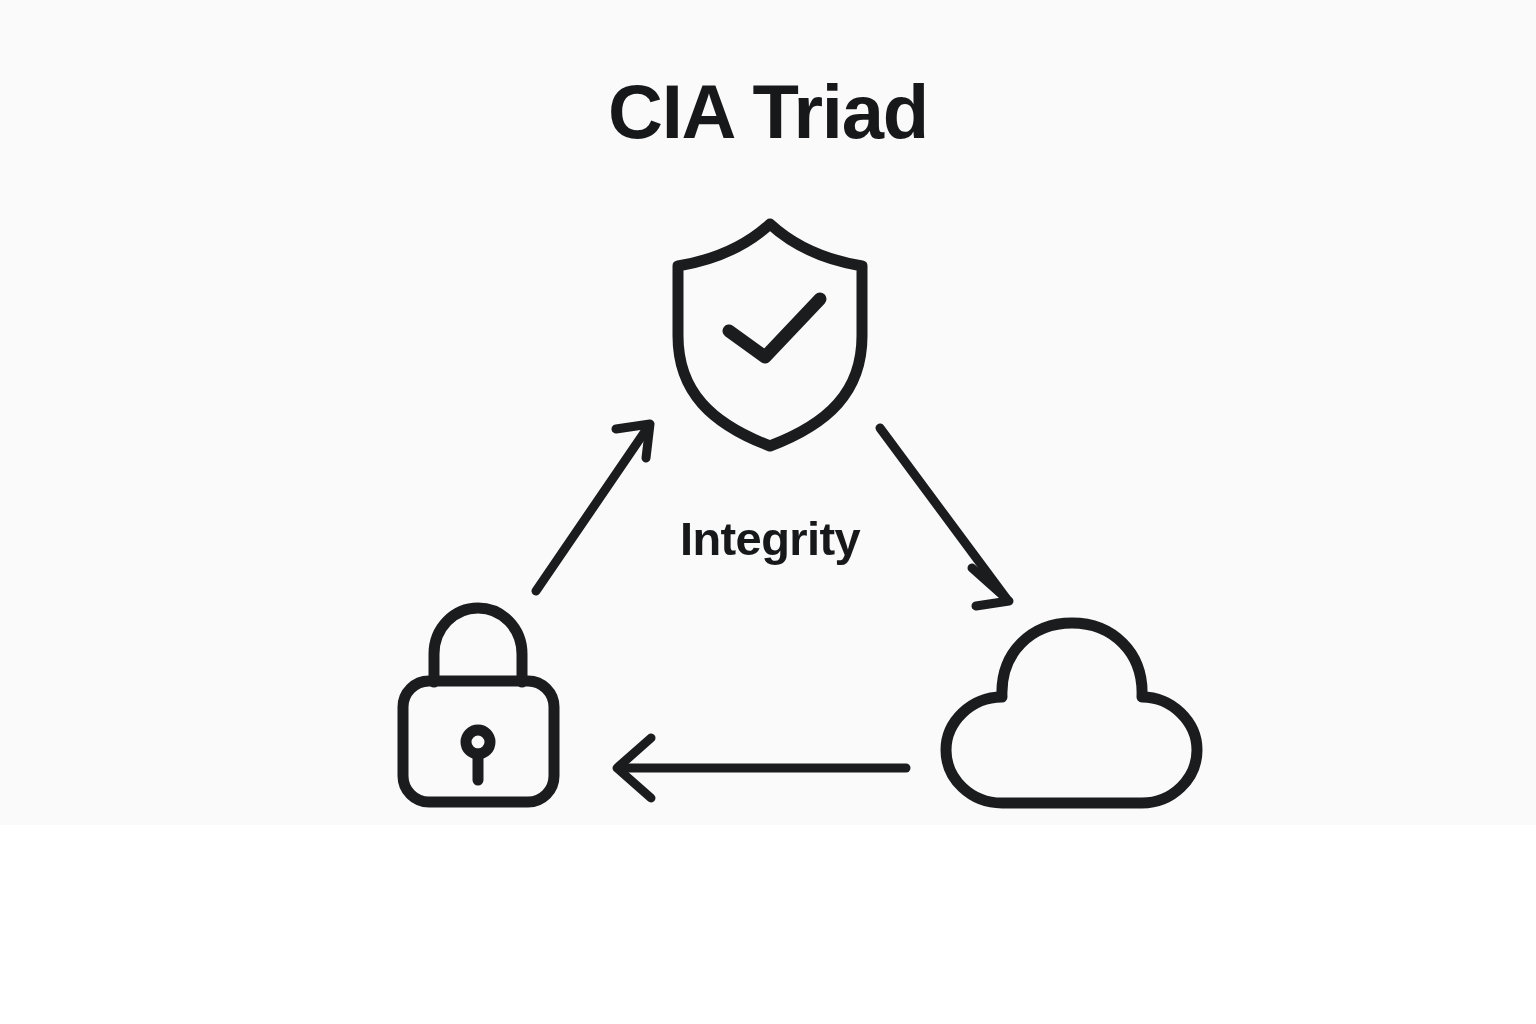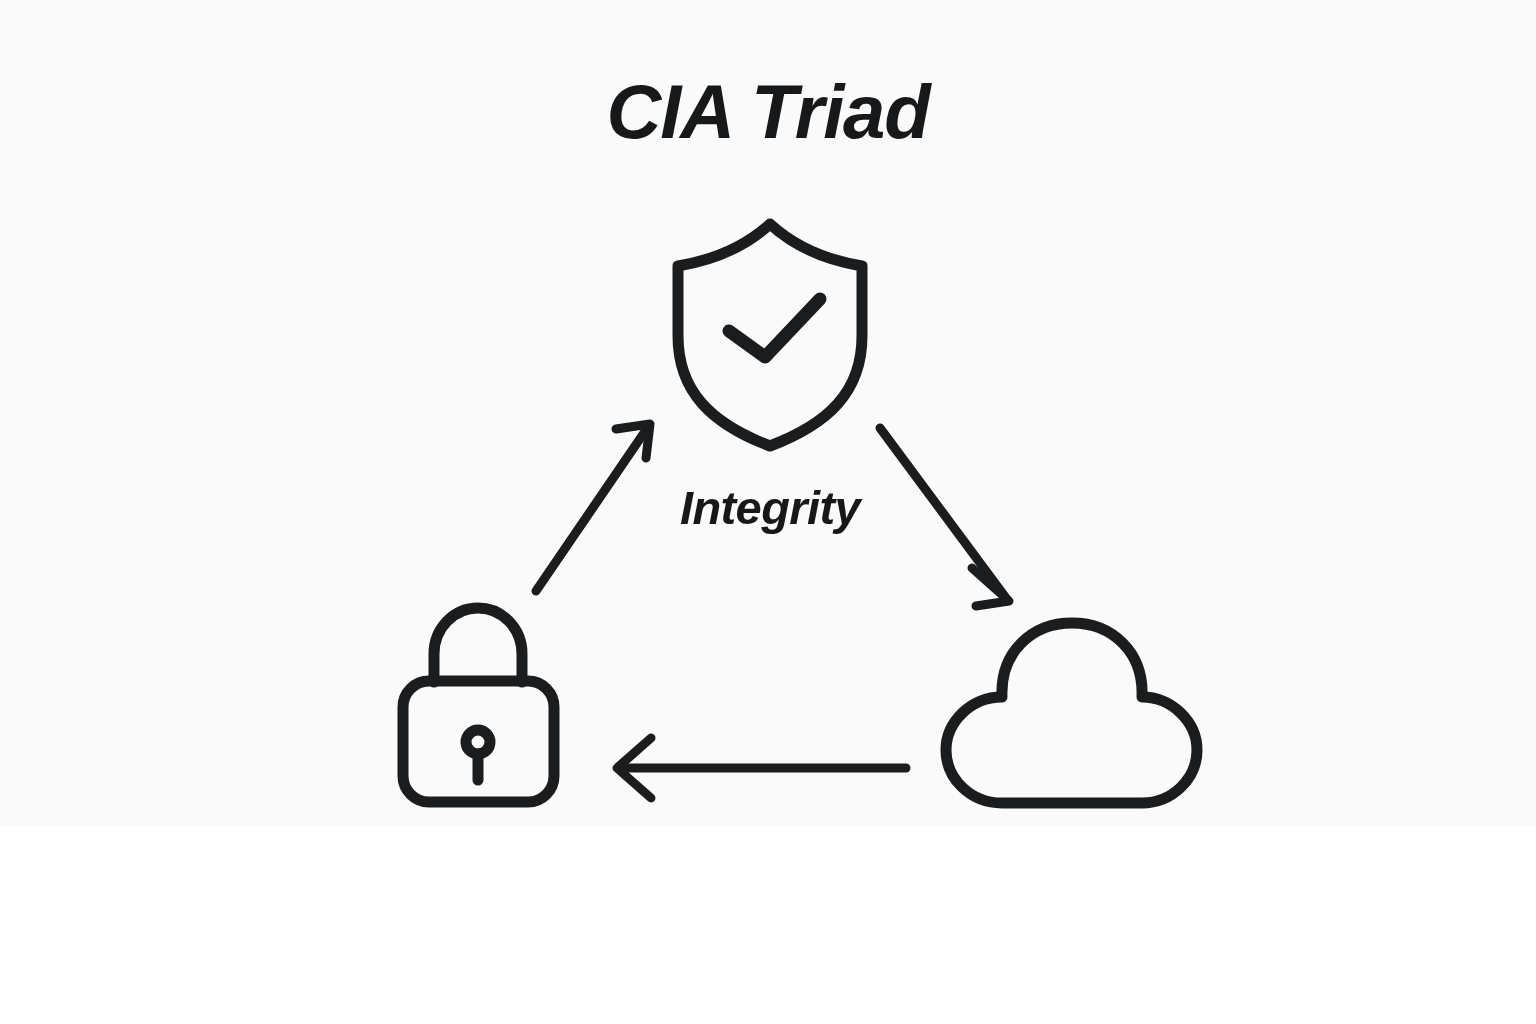--- a/index.html
+++ b/index.html
@@ -10,21 +10,20 @@
   }
   body {
     font-family: "Liberation Sans", sans-serif;
   }
   #canvas {
     position: relative;
     width: 1536px;
     height: 825px;
     background: #fafafa;
     overflow: hidden;
-    font-style: italic;
   }
   #diagram-svg {
     position: absolute;
     left: 0;
     top: 0;
     width: 1536px;
     height: 1024px;
     display: block;
   }
   .diagram-title {
@@ -42,20 +41,21 @@
     white-space: nowrap;
   }
   .node-label {
     position: absolute;
     font-family: "Liberation Sans", sans-serif;
     font-weight: bold;
     color: #16181a;
     white-space: nowrap;
     line-height: 1;
     text-align: center;
+    margin-top: 31px;
   }
   .label-integrity {
     top: 484px;
     left: 570px;
     width: 400px;
     font-size: 47px;
     letter-spacing: -0.6px;
   }
   .label-confidentiality {
     top: 853px;

